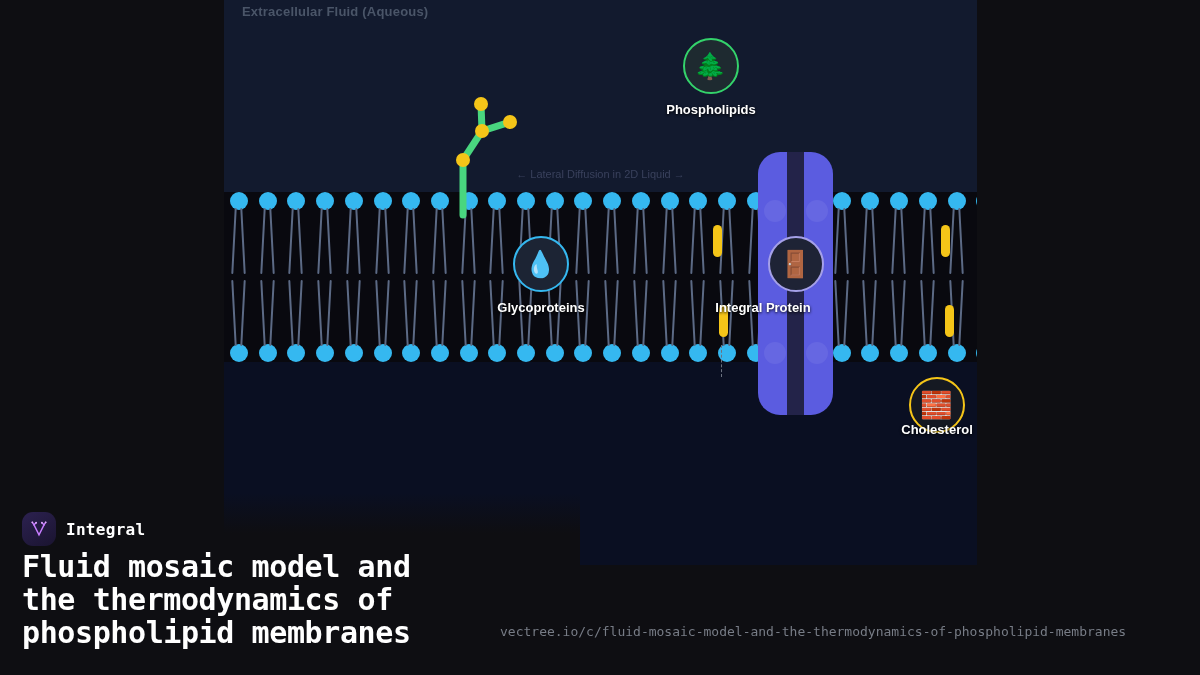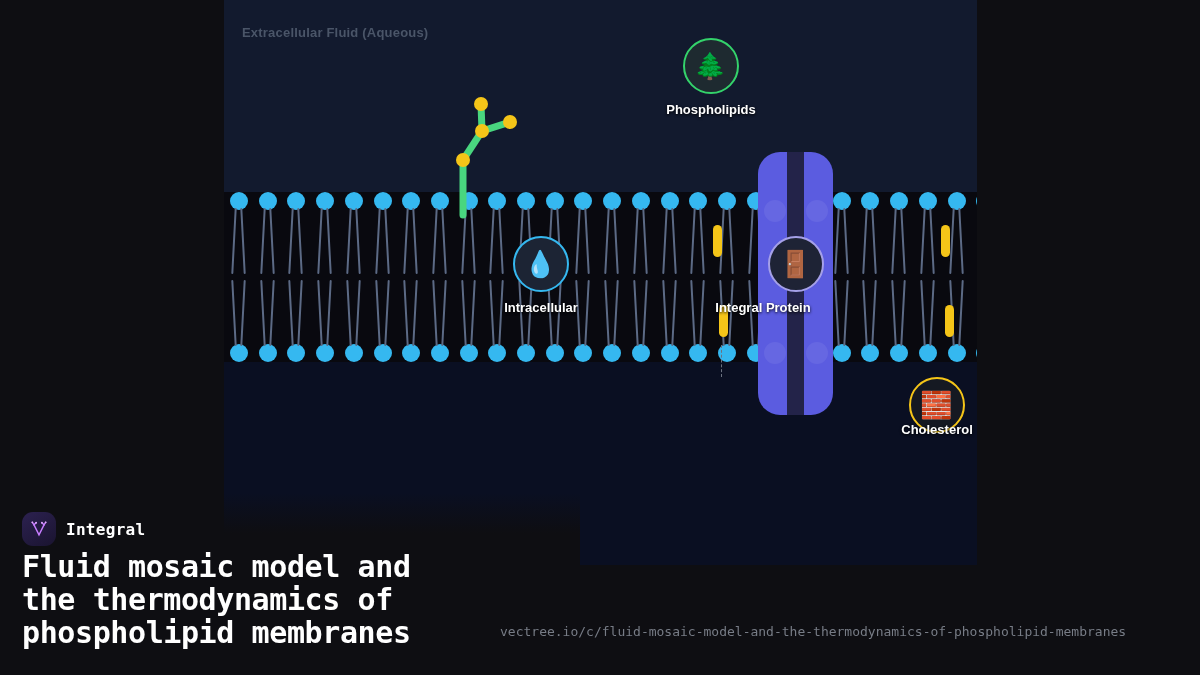--- a/index.html
+++ b/index.html
@@ -29,21 +29,21 @@
     background:#0a0f22;
   }
 
   .region-label {
     position:absolute;
     font-size:13px; font-weight:bold;
     color:#4a5568;
     letter-spacing:.2px;
     white-space:nowrap;
   }
-  #lbl-extra { left:18px; top:25px; }
+  #lbl-extra { left:18px; top:4px; }
   #lbl-intra { left:18px; top:533px; }
 
   .diffusion-label {
     position:absolute; left:0; top:168px; width:100%;
     text-align:center;
     font-size:11px; color:#39415c;
     white-space:nowrap;
     z-index:1;
   }
 
@@ -187,20 +187,21 @@
 
 <div id="diagram">
 
   <div class="region-extra"></div>
   <div class="region-membrane"></div>
   <div class="region-intra"></div>
 
   <div class="region-label" id="lbl-extra">Extracellular Fluid (Aqueous)</div>
   <div class="region-label" id="lbl-intra">Intracellular Fluid (Cytoplasm)</div>
 
+  <div class="diffusion-label">← Lateral Diffusion in 2D Liquid →</div>
 
   <div class="lipid-layer" id="upper-layer">
       <div class="lipid" style="left: 4px;">
         <div class="head"></div>
         <div class="tail t1"></div>
         <div class="tail t2"></div>
       </div>
       <div class="lipid" style="left: 32.7px;">
         <div class="head"></div>
         <div class="tail t1"></div>
@@ -502,21 +503,21 @@
   <div class="leader" style="left:497px; top:345px; height:0px;"></div>
 
   <div class="badge" id="badge-glyco">
     <span>🌲</span>
   </div>
   <div class="badge-label" id="lbl-glyco">Phospholipids</div>
 
   <div class="badge" id="badge-phos">
     <span>💧</span>
   </div>
-  <div class="badge-label" id="lbl-phos">Intracellular</div>
+  <div class="badge-label" id="lbl-phos">Glycoproteins</div>
 
   <div class="badge" id="badge-prot">
     <span>🚪</span>
   </div>
   <div class="badge-label" id="lbl-prot">Integral Protein</div>
 
   <div class="badge" id="badge-chol">
     <span>🧱</span>
   </div>
   <div class="badge-label" id="lbl-chol">Cholesterol</div>

